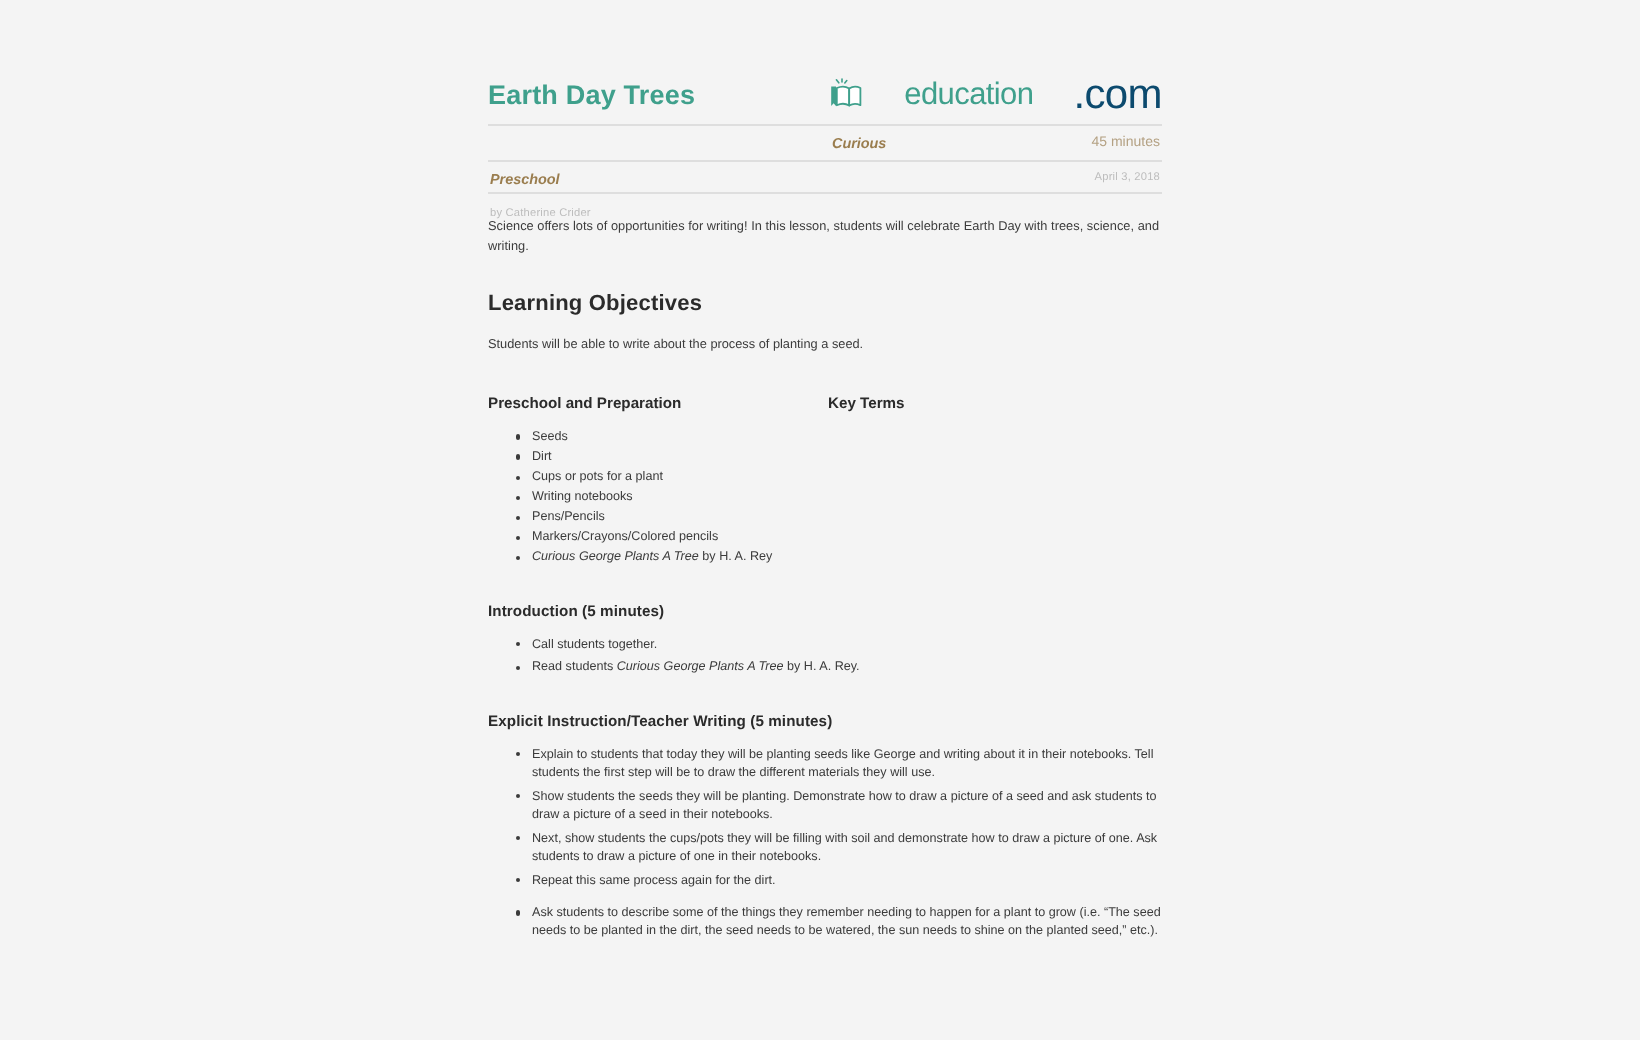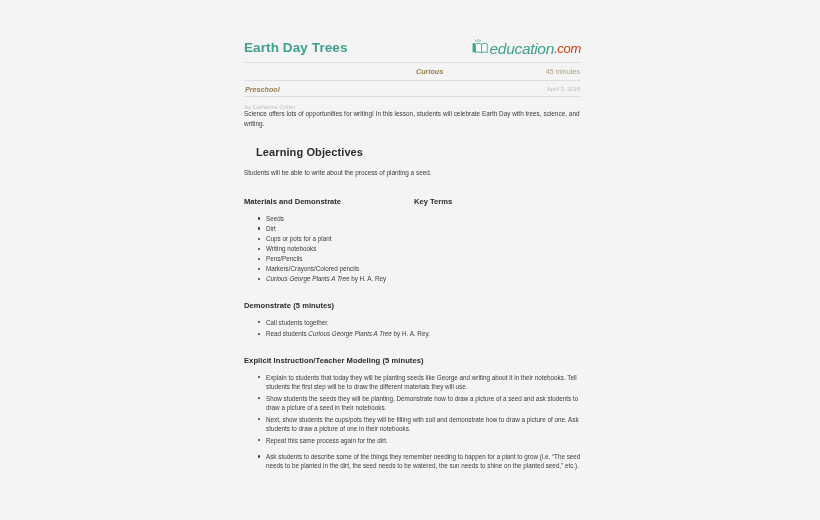--- a/index.html
+++ b/index.html
@@ -38,41 +38,40 @@
     color: #3fa08c;
     font-size: 13.5px;
     font-weight: bold;
     letter-spacing: 0.1px;
     line-height: 16px;
     margin: 0;
     padding-top: 2px;
   }
   .logo {
     display: flex;
-    align-items: flex-end;
-    gap: 0;
+    align-items: flex-start;
+    gap: 20px;
     padding-top: 1px;
-    font-style: italic;
   }
   .logo-mark {
     width: 18px;
     height: 18px;
     flex: 0 0 18px;
     position: relative;
   }
   .logo-word {
     font-size: 15.5px;
     line-height: 17px;
     color: #3fa08c;
     letter-spacing: -0.3px;
   }
   .logo-tld {
-    font-size: 13px;
+    font-size: 21px;
     line-height: 17px;
-    color: #c2410c;
+    color: #0c4a6e;
     letter-spacing: -0.3px;
   }
 
   
   .meta-row {
     display: flex;
     align-items: center;
     border-top: 1px solid #dedede;
     height: 17px;
   }
@@ -112,21 +111,21 @@
     line-height: 9.6px;
     color: #3b3b3b;
     margin: 12px 0 0 0;
     letter-spacing: 0.02px;
   }
   h2.section {
     font-size: 11px;
     line-height: 13px;
     font-weight: bold;
     color: #2b2b2b;
-    margin: 18px 0 0 12px;
+    margin: 18px 0 0 0;
     letter-spacing: 0.1px;
   }
   .objective {
     font-size: 6.4px;
     line-height: 9.6px;
     color: #3b3b3b;
     margin: 9px 0 0 0;
   }
   h3.subsection {
     font-size: 7.6px;
@@ -228,44 +227,44 @@
       </div>
     </div>
 
     <p class="intro">Science offers lots of opportunities for writing! In this lesson, students will celebrate Earth Day with trees, science, and writing.</p>
 
     <h2 class="section">Learning Objectives</h2>
     <p class="objective">Students will be able to write about the process of planting a seed.</p>
 
     <div class="two-col">
       <div class="col-left">
-        <h4 class="colhead">Materials and Demonstrate</h4>
+        <h4 class="colhead">Preschool and Preparation</h4>
       </div>
       <div class="col-right">
         <h4 class="colhead">Key Terms</h4>
       </div>
     </div>
     <ul class="bullets tight" id="materials-list">
         <li>Seeds</li>
         <li>Dirt</li>
         <li>Cups or pots for a plant</li>
         <li>Writing notebooks</li>
         <li>Pens/Pencils</li>
         <li>Markers/Crayons/Colored pencils</li>
         <li><em>Curious George Plants A Tree</em> by H. A. Rey</li>
       </ul>
 
 
     <div id="lesson-sections">
-        <h3 class="subsection"><span>Demonstrate </span><span class="dur">(5 minutes)</span></h3>
+        <h3 class="subsection"><span>Introduction </span><span class="dur">(5 minutes)</span></h3>
         <ul class="bullets para">
           <li>Call students together.</li>
           <li>Read students <em>Curious George Plants A Tree</em> by H. A. Rey.</li>
         </ul>
-        <h3 class="subsection"><span>Explicit Instruction/Teacher Modeling </span><span class="dur">(5 minutes)</span></h3>
+        <h3 class="subsection"><span>Explicit Instruction/Teacher Writing </span><span class="dur">(5 minutes)</span></h3>
         <ul class="bullets para">
           <li>Explain to students that today they will be planting seeds like George and writing about it in their notebooks. Tell students the first step will be to draw the different materials they will use.</li>
           <li>Show students the seeds they will be planting. Demonstrate how to draw a picture of a seed and ask students to draw a picture of a seed in their notebooks.</li>
           <li>Next, show students the cups/pots they will be filling with soil and demonstrate how to draw a picture of one. Ask students to draw a picture of one in their notebooks.</li>
           <li>Repeat this same process again for the dirt.</li>
         </ul>
         <ul class="bullets para">
           <li>Ask students to describe some of the things they remember needing to happen for a plant to grow (i.e. “The seed needs to be planted in the dirt, the seed needs to be watered, the sun needs to shine on the planted seed,” etc.).</li>
         </ul>
       </div>

